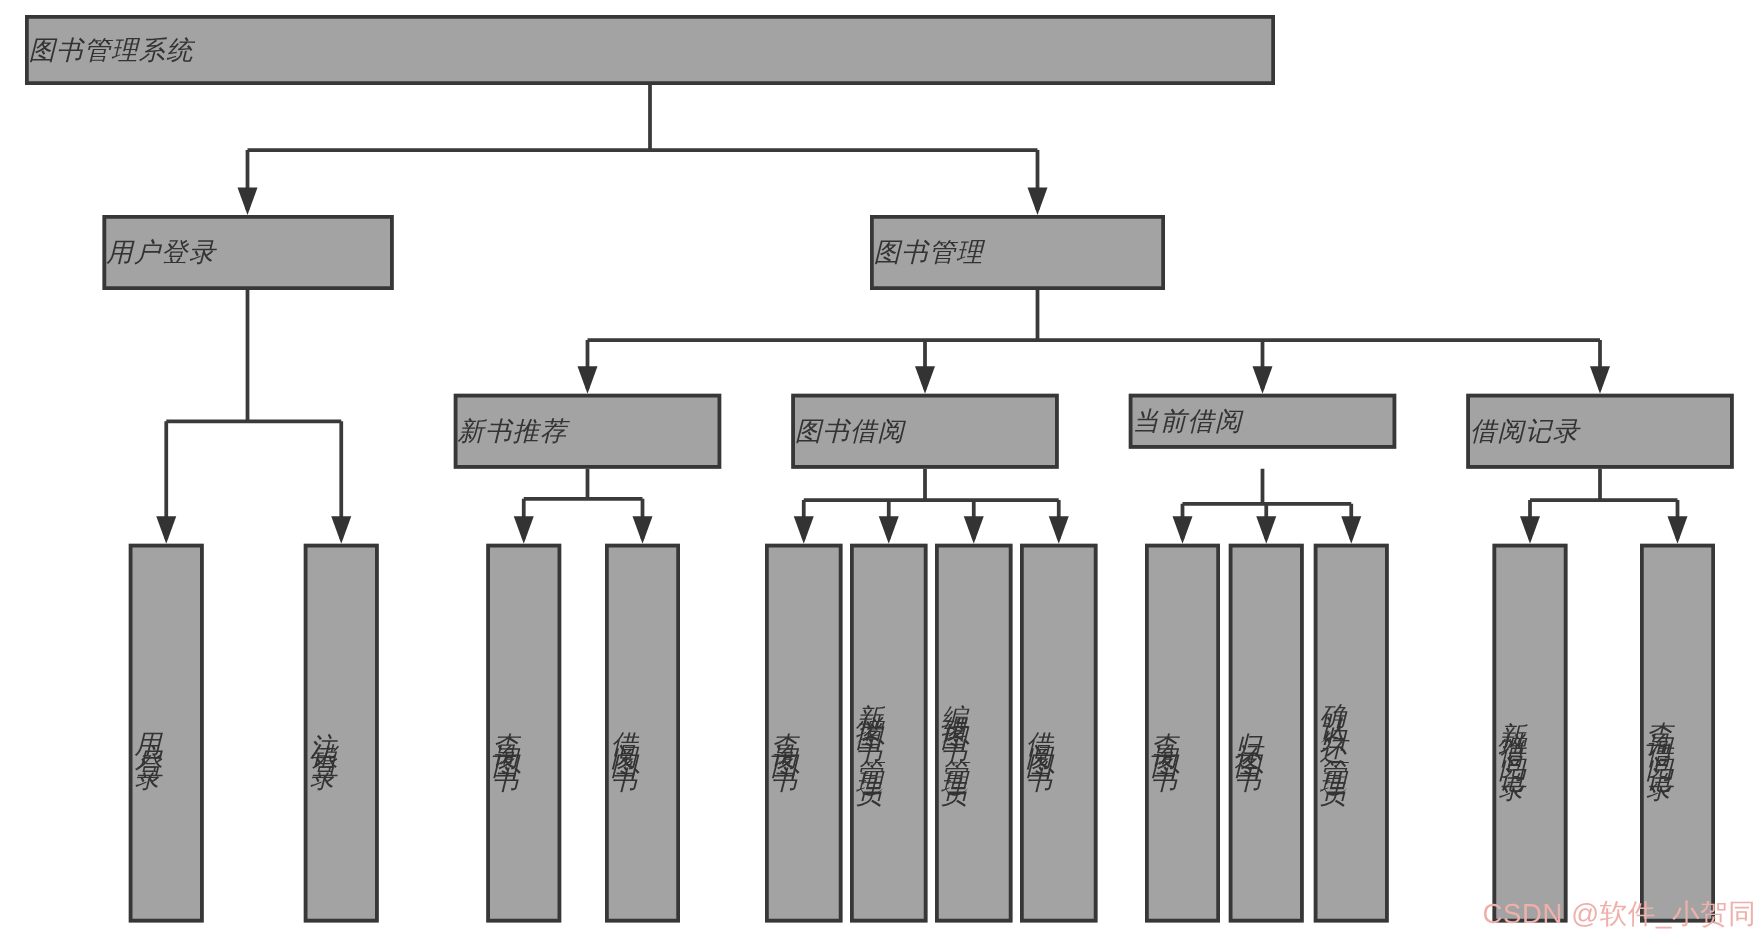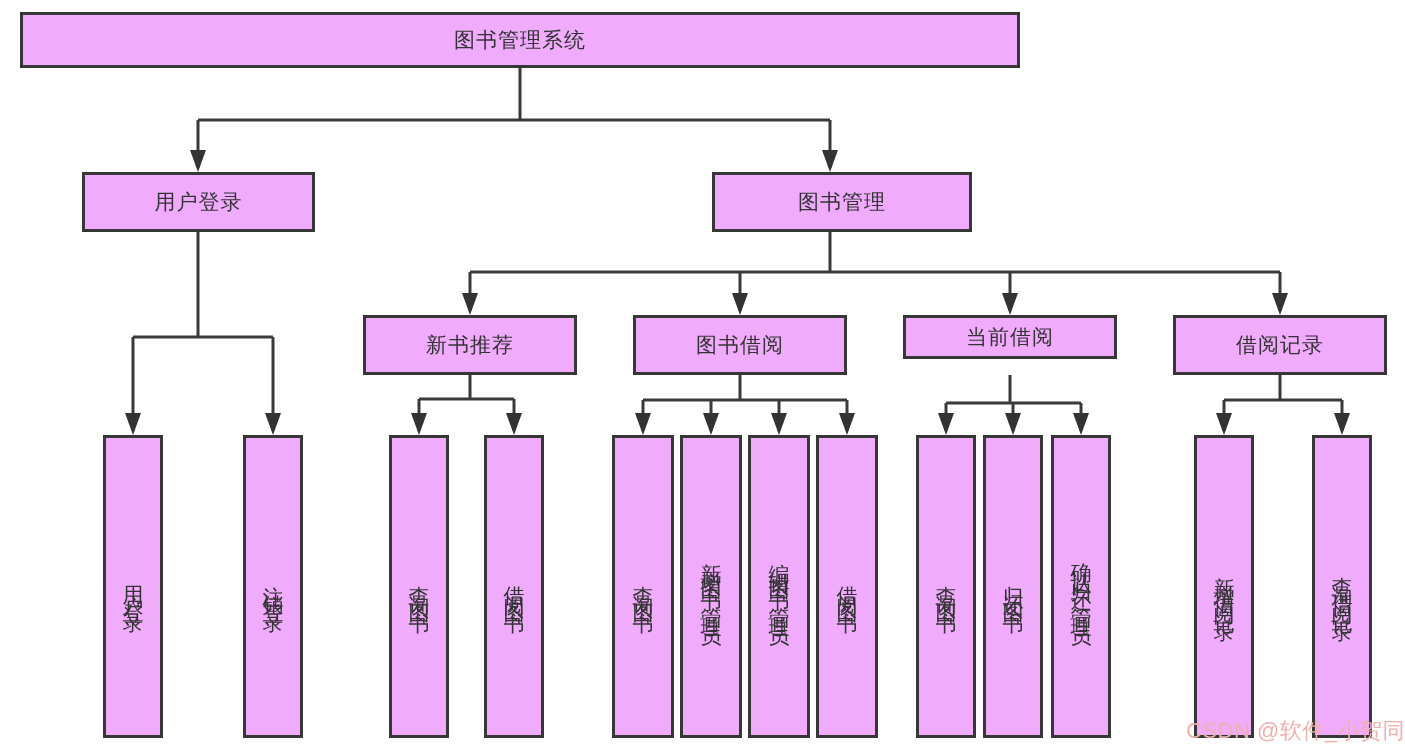--- a/index.html
+++ b/index.html
@@ -13,29 +13,30 @@
   }
   #wires{
     position:absolute;
     left:0;top:0;
     width:1405px;height:747px;
     pointer-events:none;
   }
   .node{
     position:absolute;
     box-sizing:border-box;
-    background:#f0abfc;
+    background:#a3a3a3;
     border:3px solid #373737;
     display:flex;
     align-items:center;
-    justify-content:center;
+    justify-content:flex-start;
     color:#333333;
     font-size:21px;
     letter-spacing:1px;
     z-index:2;
+    font-style:italic;
   }
   .node .vtext{
     writing-mode:vertical-rl;
     text-orientation:mixed;
     letter-spacing:9px;
     line-height:1.05;
     white-space:nowrap;
   }
   .watermark{
     position:absolute;
@@ -91,21 +92,21 @@
     <polygon class="arrow" points="1334,413 1350,413 1342,435"></polygon>
   </svg>
 
   <div class="node" style="left:20px;top:12px;width:1000px;height:56px;">
     <span>图书管理系统</span>
   </div>
 
   <div class="node" style="left:82px;top:172px;width:233px;height:60px;">
     <span>用户登录</span>
   </div>
-  <div class="node" style="left:712px;top:172px;width:260px;height:60px;">
+  <div class="node" style="left:696px;top:172px;width:236px;height:60px;">
     <span>图书管理</span>
   </div>
 
   <div class="node" style="left:363px;top:315px;width:214px;height:60px;">
     <span>新书推荐</span>
   </div>
   <div class="node" style="left:633px;top:315px;width:214px;height:60px;">
     <span>图书借阅</span>
   </div>
   <div class="node" style="left:903px;top:315px;width:214px;height:44px;">

